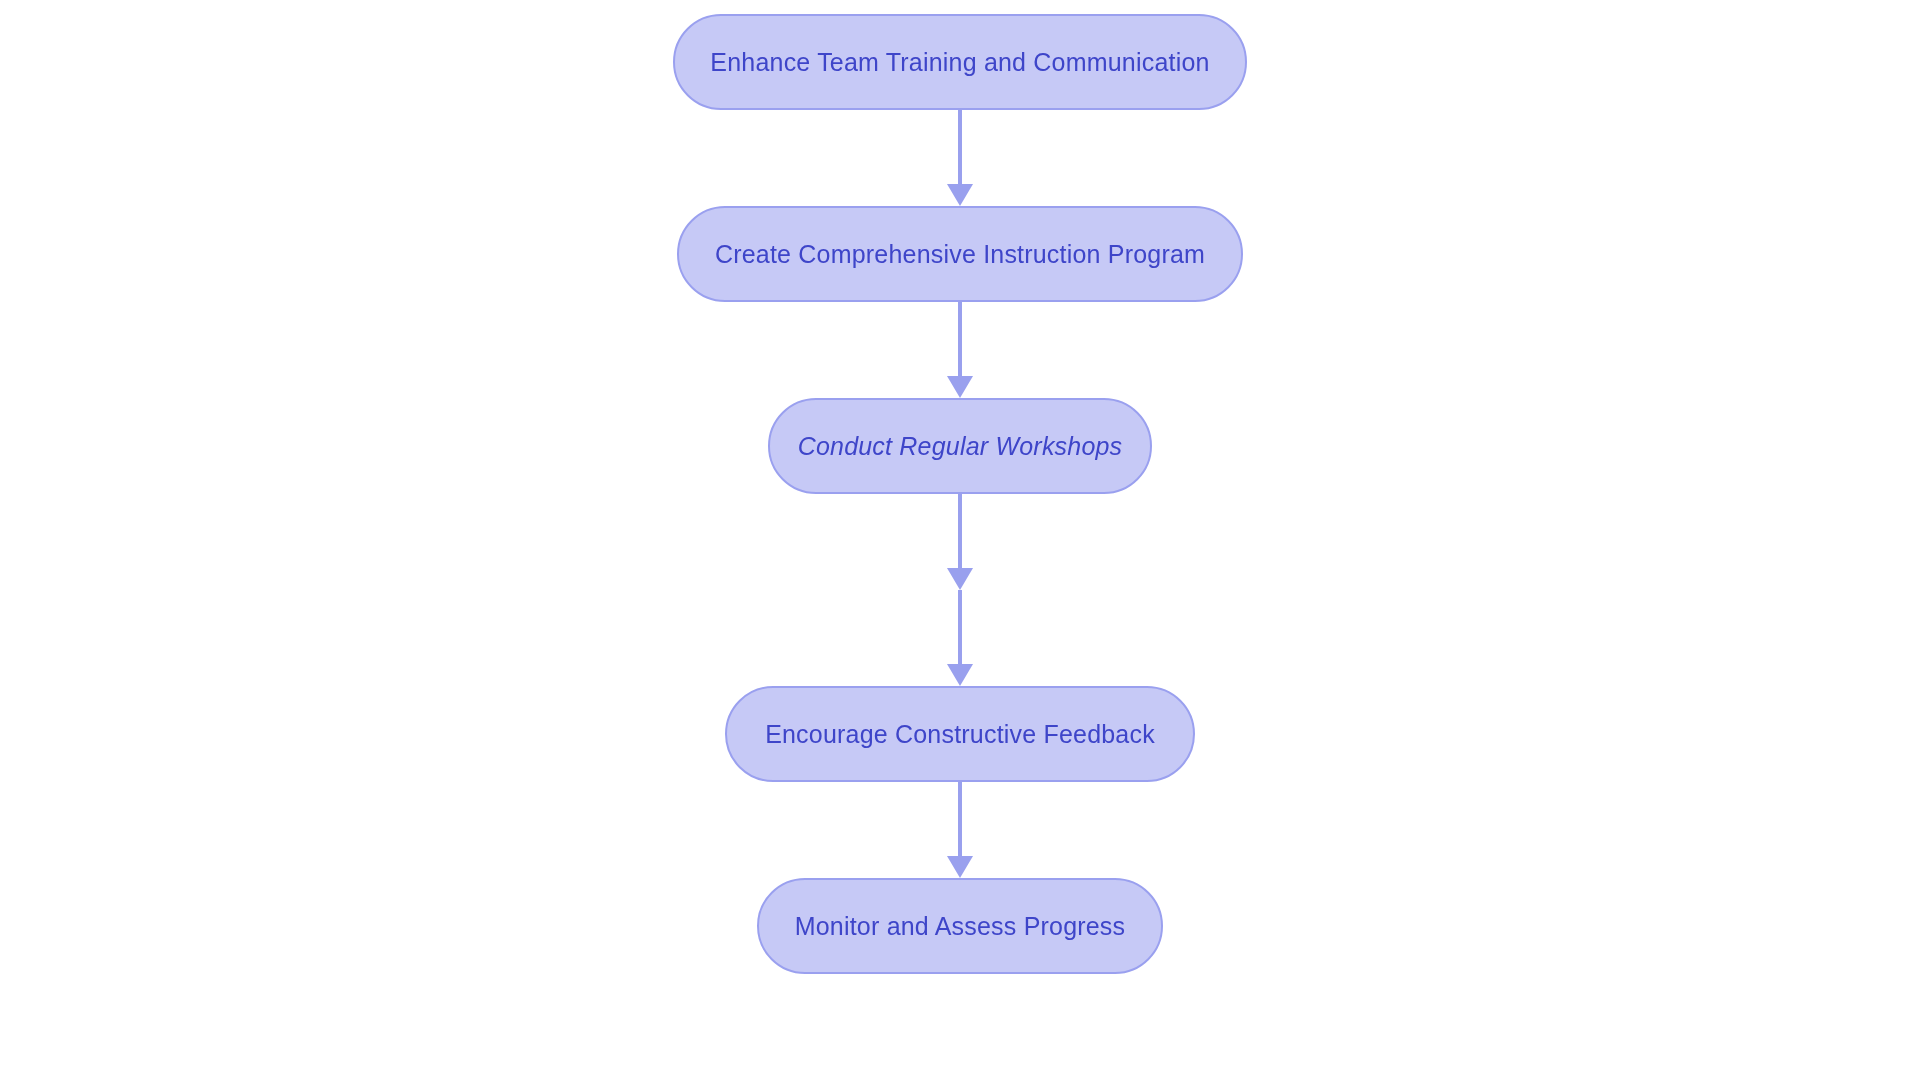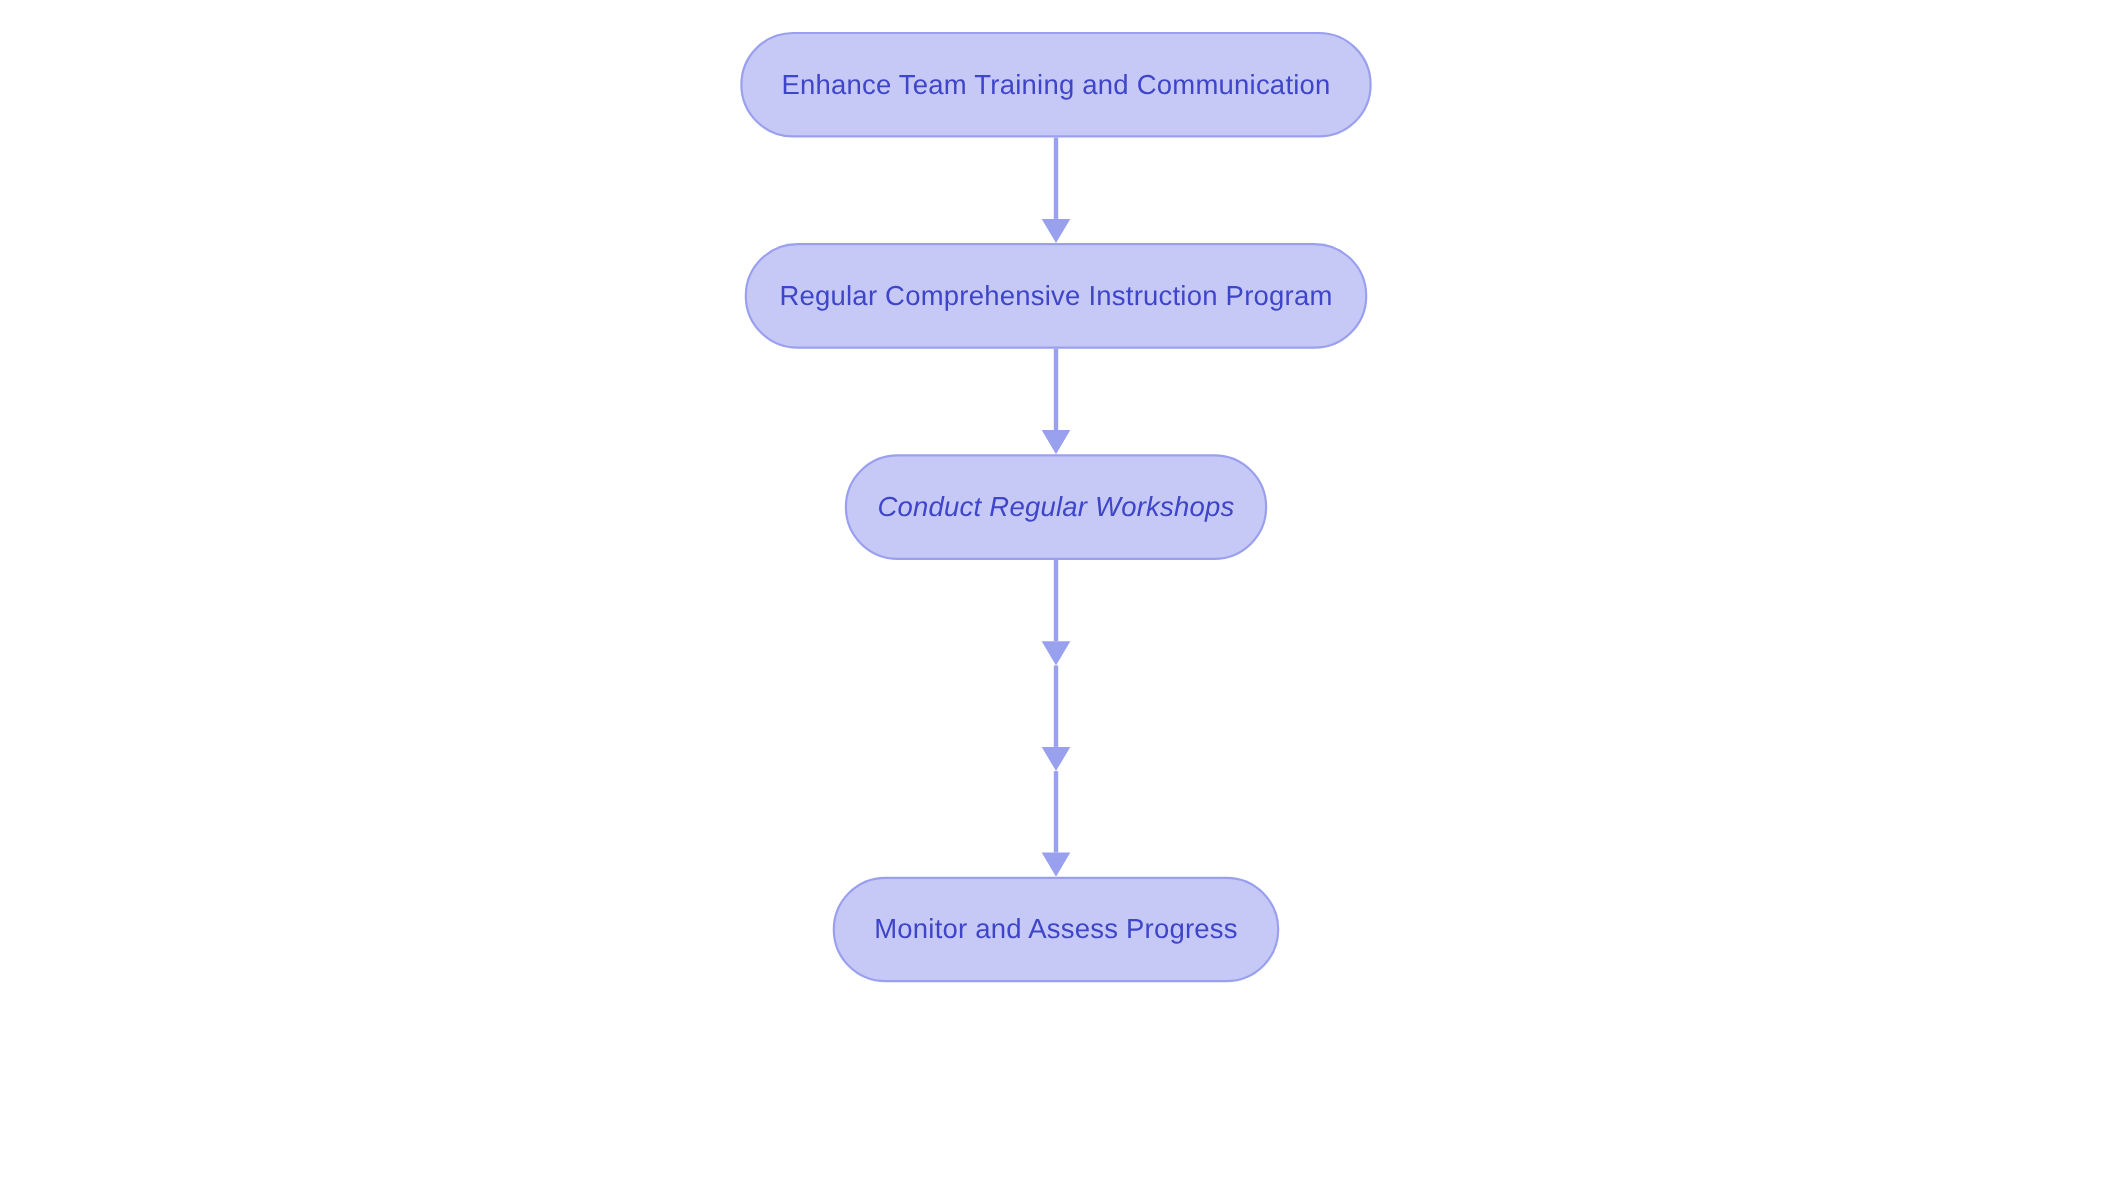--- a/index.html
+++ b/index.html
@@ -11,21 +11,21 @@
     overflow: hidden;
     font-family: "Liberation Sans", sans-serif;
   }
 
   .canvas {
     width: 1920px;
     height: 1083px;
     display: flex;
     flex-direction: column;
     align-items: center;
-    padding-top: 29px;
+    padding-top: 14px;
     box-sizing: border-box;
   }
 
   .flow-node {
     height: 96px;
     box-sizing: border-box;
     border-radius: 48px;
     background: #c6c9f6;
     border: 2px solid #9aa0ef;
     color: #3e45c9;
@@ -79,21 +79,21 @@
   <div class="flow-node w1">
     <span>Enhance Team Training and Communication</span>
   </div>
 
   <div class="flow-arrow">
     <div class="arrow-line"></div>
     <div class="arrow-head"></div>
   </div>
 
   <div class="flow-node w2">
-    <span>Regular Comprehensive Instruction Program</span>
+    <span>Create Comprehensive Instruction Program</span>
   </div>
 
   <div class="flow-arrow">
     <div class="arrow-line"></div>
     <div class="arrow-head"></div>
   </div>
 
   <div class="flow-node w3">
     <span>Conduct Regular Workshops</span>
   </div>
@@ -102,20 +102,23 @@
     <div class="arrow-line"></div>
     <div class="arrow-head"></div>
   </div>
 
 
   <div class="flow-arrow">
     <div class="arrow-line"></div>
     <div class="arrow-head"></div>
   </div>
 
+  <div class="flow-node w5">
+    <span>Encourage Constructive Feedback</span>
+  </div>
 
   <div class="flow-arrow">
     <div class="arrow-line"></div>
     <div class="arrow-head"></div>
   </div>
 
   <div class="flow-node w6">
     <span>Monitor and Assess Progress</span>
   </div>
 

